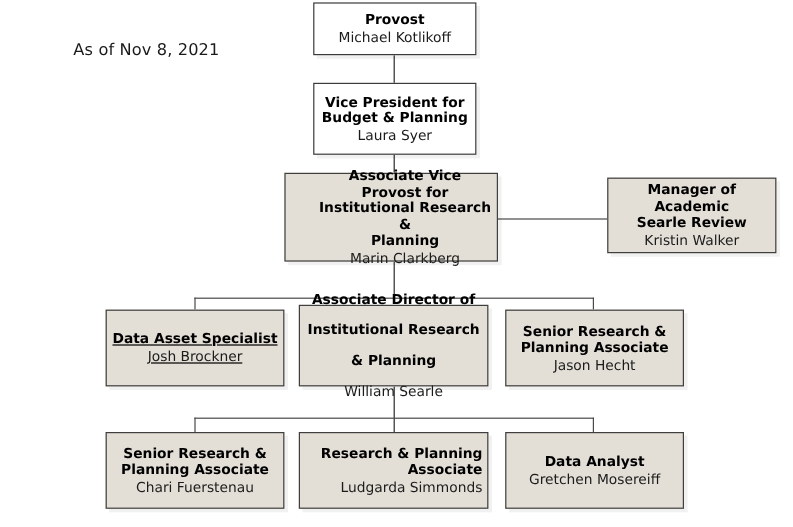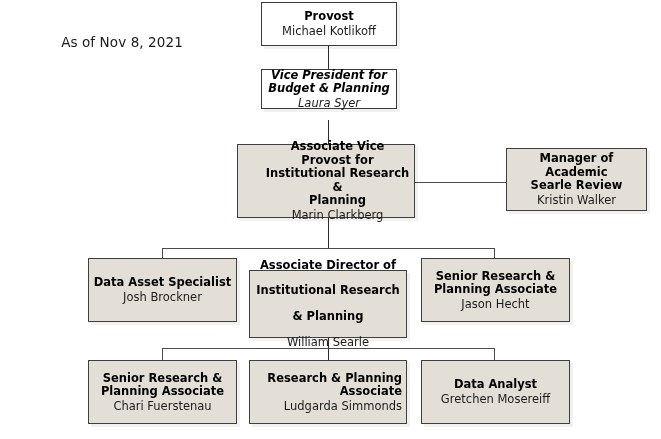--- a/index.html
+++ b/index.html
@@ -102,45 +102,45 @@
   <div class="conn v dark" style="left:328px; top:322px; height:52px;"></div>
   <div class="conn h" style="left:162px; top:348px; width:333px;"></div>
   <div class="conn v" style="left:162px; top:348px; height:12px;"></div>
   <div class="conn v" style="left:494px; top:348px; height:12px;"></div>
 
   <div class="node" style="left:261px; top:2px; width:136px; height:44px;">
     <div class="role">Provost</div>
     <div class="person">Michael Kotlikoff</div>
   </div>
 
-  <div class="node" style="left:261px; top:69px; width:136px; height:40px;font-style:italic;">
+  <div class="node" style="left:261px; top:69px; width:136px; height:60px;">
     <div class="role">Vice President for</div>
     <div class="role">Budget &amp; Planning</div>
     <div class="person">Laura Syer</div>
   </div>
 
   <div class="node filled" style="left:237px; top:144px; width:178px; height:74px;padding-left:27px;">
     <div class="role">Associate Vice Provost for</div>
     <div class="role">Institutional Research &amp;</div>
     <div class="role">Planning</div>
     <div class="person">Marin Clarkberg</div>
   </div>
 
   <div class="node filled" style="left:506px; top:148px; width:141px; height:63px;">
     <div class="role">Manager of Academic</div>
     <div class="role">Searle Review</div>
     <div class="person">Kristin Walker</div>
   </div>
 
-  <div class="node filled" style="left:88px; top:258px; width:149px; height:64px;">
+  <div class="node filled" style="left:88px; top:258px; width:149px; height:64px;text-decoration:underline;">
     <div class="role">Data Asset Specialist</div>
     <div class="person">Josh Brockner</div>
   </div>
 
-  <div class="node filled" style="left:249px; top:270px; width:158px; height:68px;gap:12px;">
+  <div class="node filled" style="left:249px; top:254px; width:158px; height:68px;gap:12px;">
     <div class="role">Associate Director of</div>
     <div class="role">Institutional Research</div>
     <div class="role">&amp; Planning</div>
     <div class="person">William Searle</div>
   </div>
 
   <div class="node filled" style="left:421px; top:258px; width:149px; height:64px;">
     <div class="role">Senior Research &amp;</div>
     <div class="role">Planning Associate</div>
     <div class="person">Jason Hecht</div>

